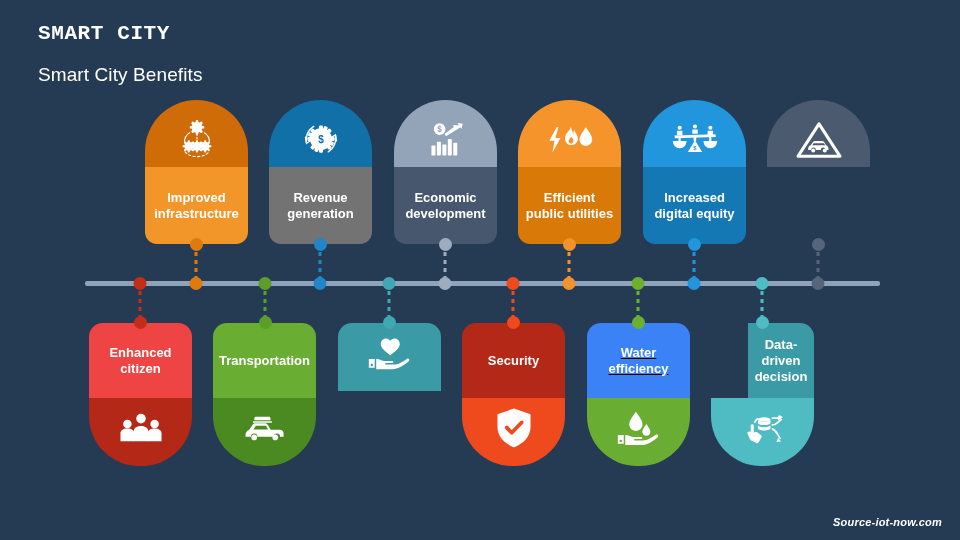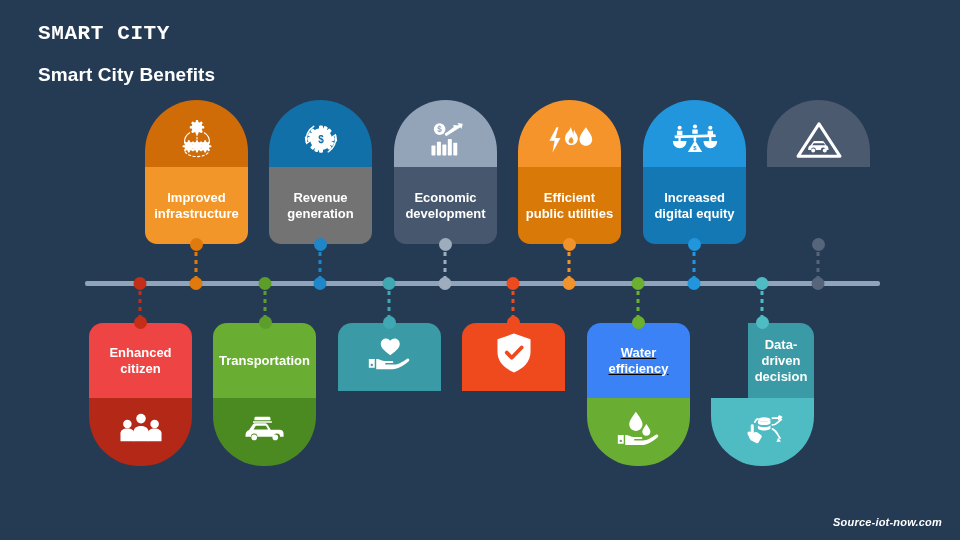--- a/index.html
+++ b/index.html
@@ -18,21 +18,21 @@
     color: #ffffff;
     font-size: 21px;
     font-weight: bold;
     letter-spacing: 0.6px;
     line-height: 36px;
     font-family: Liberation Mono, monospace;
   }
   #page-subtitle {
     color: #ffffff;
     font-size: 19px;
-    font-weight: bold;
+    font-weight: normal;
     line-height: 26px;
     margin-top: 10px;
     letter-spacing: 0.1px;
   }
 
   
   #timeline-line {
     position: absolute;
     left: 85px;
     top: 281px;
@@ -396,20 +396,23 @@
           </svg>
         </span>
       </div>
     </div>
     <div class="connector" style="left: 389px; top: 283px; height: 40px;">
       <div class="dash" style="background-image: repeating-linear-gradient(rgb(63, 168, 178) 0px, rgb(63, 168, 178) 4px, transparent 4px, transparent 8px);"></div>
       <div class="cap" style="background: rgb(63, 168, 178); bottom: -6px;"></div>
     </div>
     <div class="axis-dot" style="left: 389px; background: rgb(63, 168, 178);"></div>
     <div class="card bottom" style="left: 462px;">
+      <div class="half-text" style="background: rgb(179, 40, 22);">
+        <div class="card-label">Security</div>
+      </div>
       <div class="half-icon" style="background: rgb(239, 74, 30);">
         <span class="icon-wrap">
           <svg viewBox="0 0 40 44" width="38" height="42">
     <g fill="#fff">
       <path d="M20 1.6 L37.4 7.4 v13.4 c0 10.4-7.2 17.6-17.4 21.6 C9.8 38.4 2.6 31.2 2.6 20.8 V7.4 z"></path>
     </g>
     <path d="M12.4 21.6 l5.2 5.4 l10.4-10.8" fill="none" stroke="#ef4a1e" stroke-width="4" stroke-linecap="round" stroke-linejoin="round"></path>
     </svg>
         </span>
       </div>

